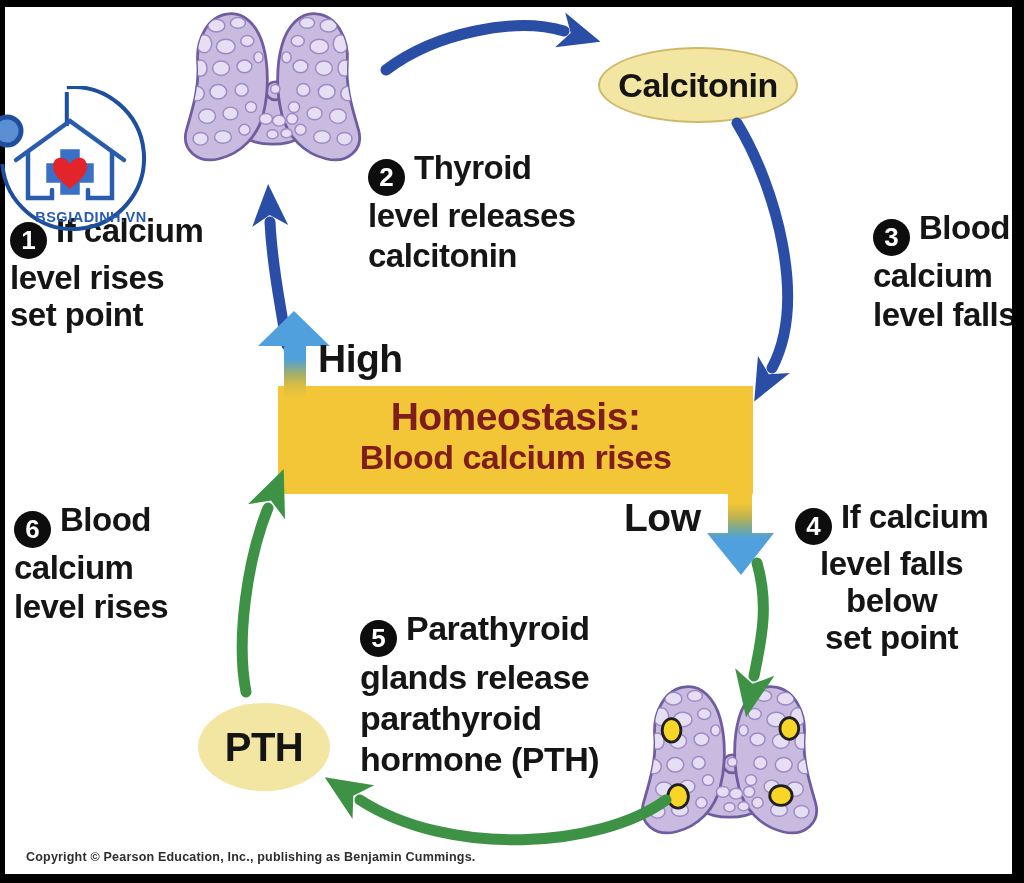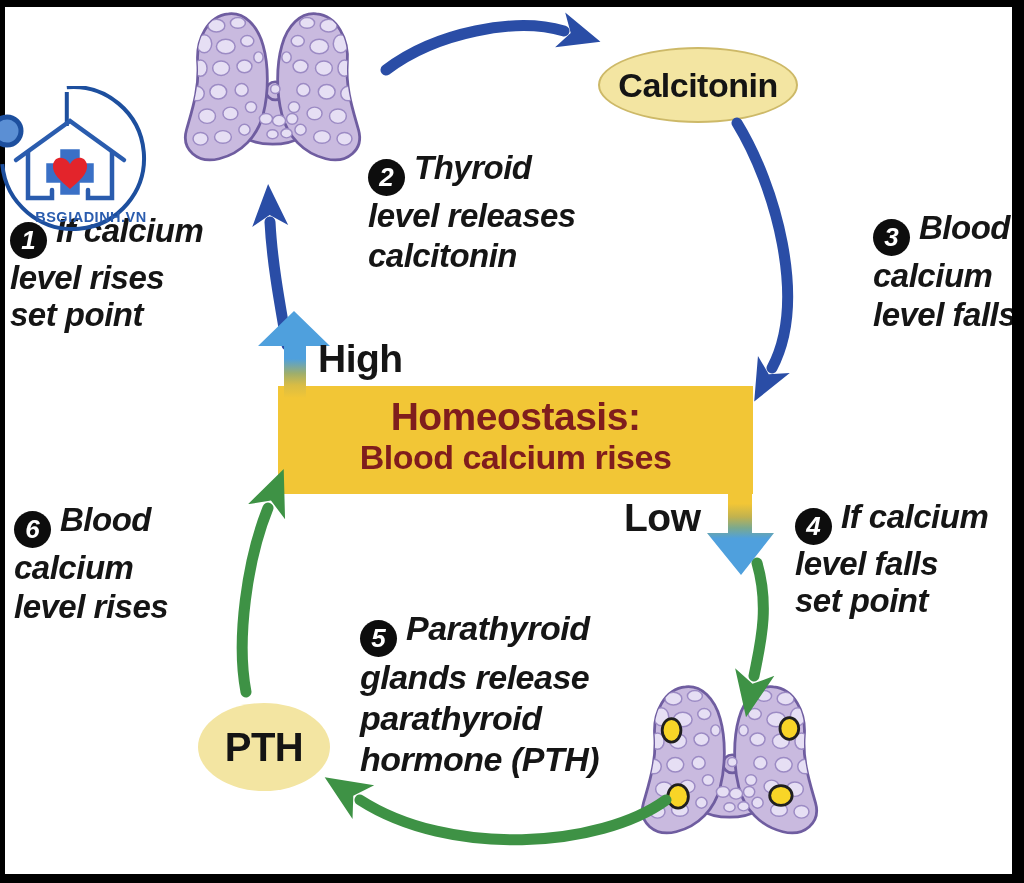--- a/index.html
+++ b/index.html
@@ -5,21 +5,21 @@
   html,body{margin:0;padding:0;background:#888;}
   #canvas{
     position:relative;width:1024px;height:883px;background:#ffffff;
     overflow:hidden;font-family:"Liberation Sans",sans-serif;
   }
   .frame{position:absolute;background:#000;}
   .abs{position:absolute;}
   
   .step{
     position:absolute;color:#151515;font-weight:bold;
-    font-size:33px;line-height:37px;letter-spacing:-0.5px;white-space:nowrap;font-style:italic;
+    font-size:33px;line-height:37px;letter-spacing:-0.5px;white-space:nowrap;
   }
   .badge{
     display:inline-flex;align-items:center;justify-content:center;
     width:37px;height:37px;border-radius:50%;background:#0d0d0d;color:#fff;
     font-size:26px;font-weight:bold;margin-right:9px;vertical-align:-7px;
     letter-spacing:0;
   }
   .biglabel{
     position:absolute;color:#151515;font-weight:bold;font-size:39px;
     letter-spacing:-0.5px;white-space:nowrap;
@@ -187,42 +187,44 @@
     <div>level releases</div>
     <div>calcitonin</div>
   </div>
 
   <div class="step" style="left:841px;top:208px;line-height:39px;margin-left:32px;">
     <div><span class="badge">3</span><span>Blood</span></div>
     <div>calcium</div>
     <div>level falls</div>
   </div>
 
-  <div class="step" style="left:795px;top:498px;">
+  <div class="step" style="left:795px;top:498px;text-align:center;">
     <div><span class="badge">4</span><span>If calcium</span></div>
     <div>level falls</div>
+    <div>below</div>
     <div>set point</div>
   </div>
 
   <div class="step" style="left:360px;top:608px;font-size:34px;line-height:41px;">
     <div><span class="badge">5</span><span>Parathyroid</span></div>
     <div>glands release</div>
     <div>parathyroid</div>
     <div>hormone (PTH)</div>
   </div>
 
   <div class="step" style="left:14px;top:500px;line-height:39px;">
     <div><span class="badge">6</span><span>Blood</span></div>
     <div>calcium</div>
     <div>level rises</div>
   </div>
 
   <div class="biglabel" style="left:318px;top:337px;">High</div>
   <div class="biglabel" style="left:624px;top:496px;">Low</div>
 
+  <div id="copyright">Copyright © Pearson Education, Inc., publishing as Benjamin Cummings.</div>
 
   <div class="frame" style="left:0;top:0;width:1024px;height:7px;"></div>
   <div class="frame" style="left:0;top:0;width:5px;height:883px;"></div>
   <div class="frame" style="left:1012px;top:0;width:12px;height:883px;"></div>
   <div class="frame" style="left:0;top:874px;width:1024px;height:9px;"></div>
 
   <svg class="abs" style="left:-2px;top:86px;" width="154" height="156" viewBox="0 0 154 156">
     <circle cx="9" cy="45" r="14" fill="#5b8fd4" stroke="#1d4f9e" stroke-width="5"></circle>
     <g fill="none" stroke="#1d4f9e" stroke-width="4">
       <path d="M68.8,1.3 A71,71 0 1 1 4.3,78.2"></path>

